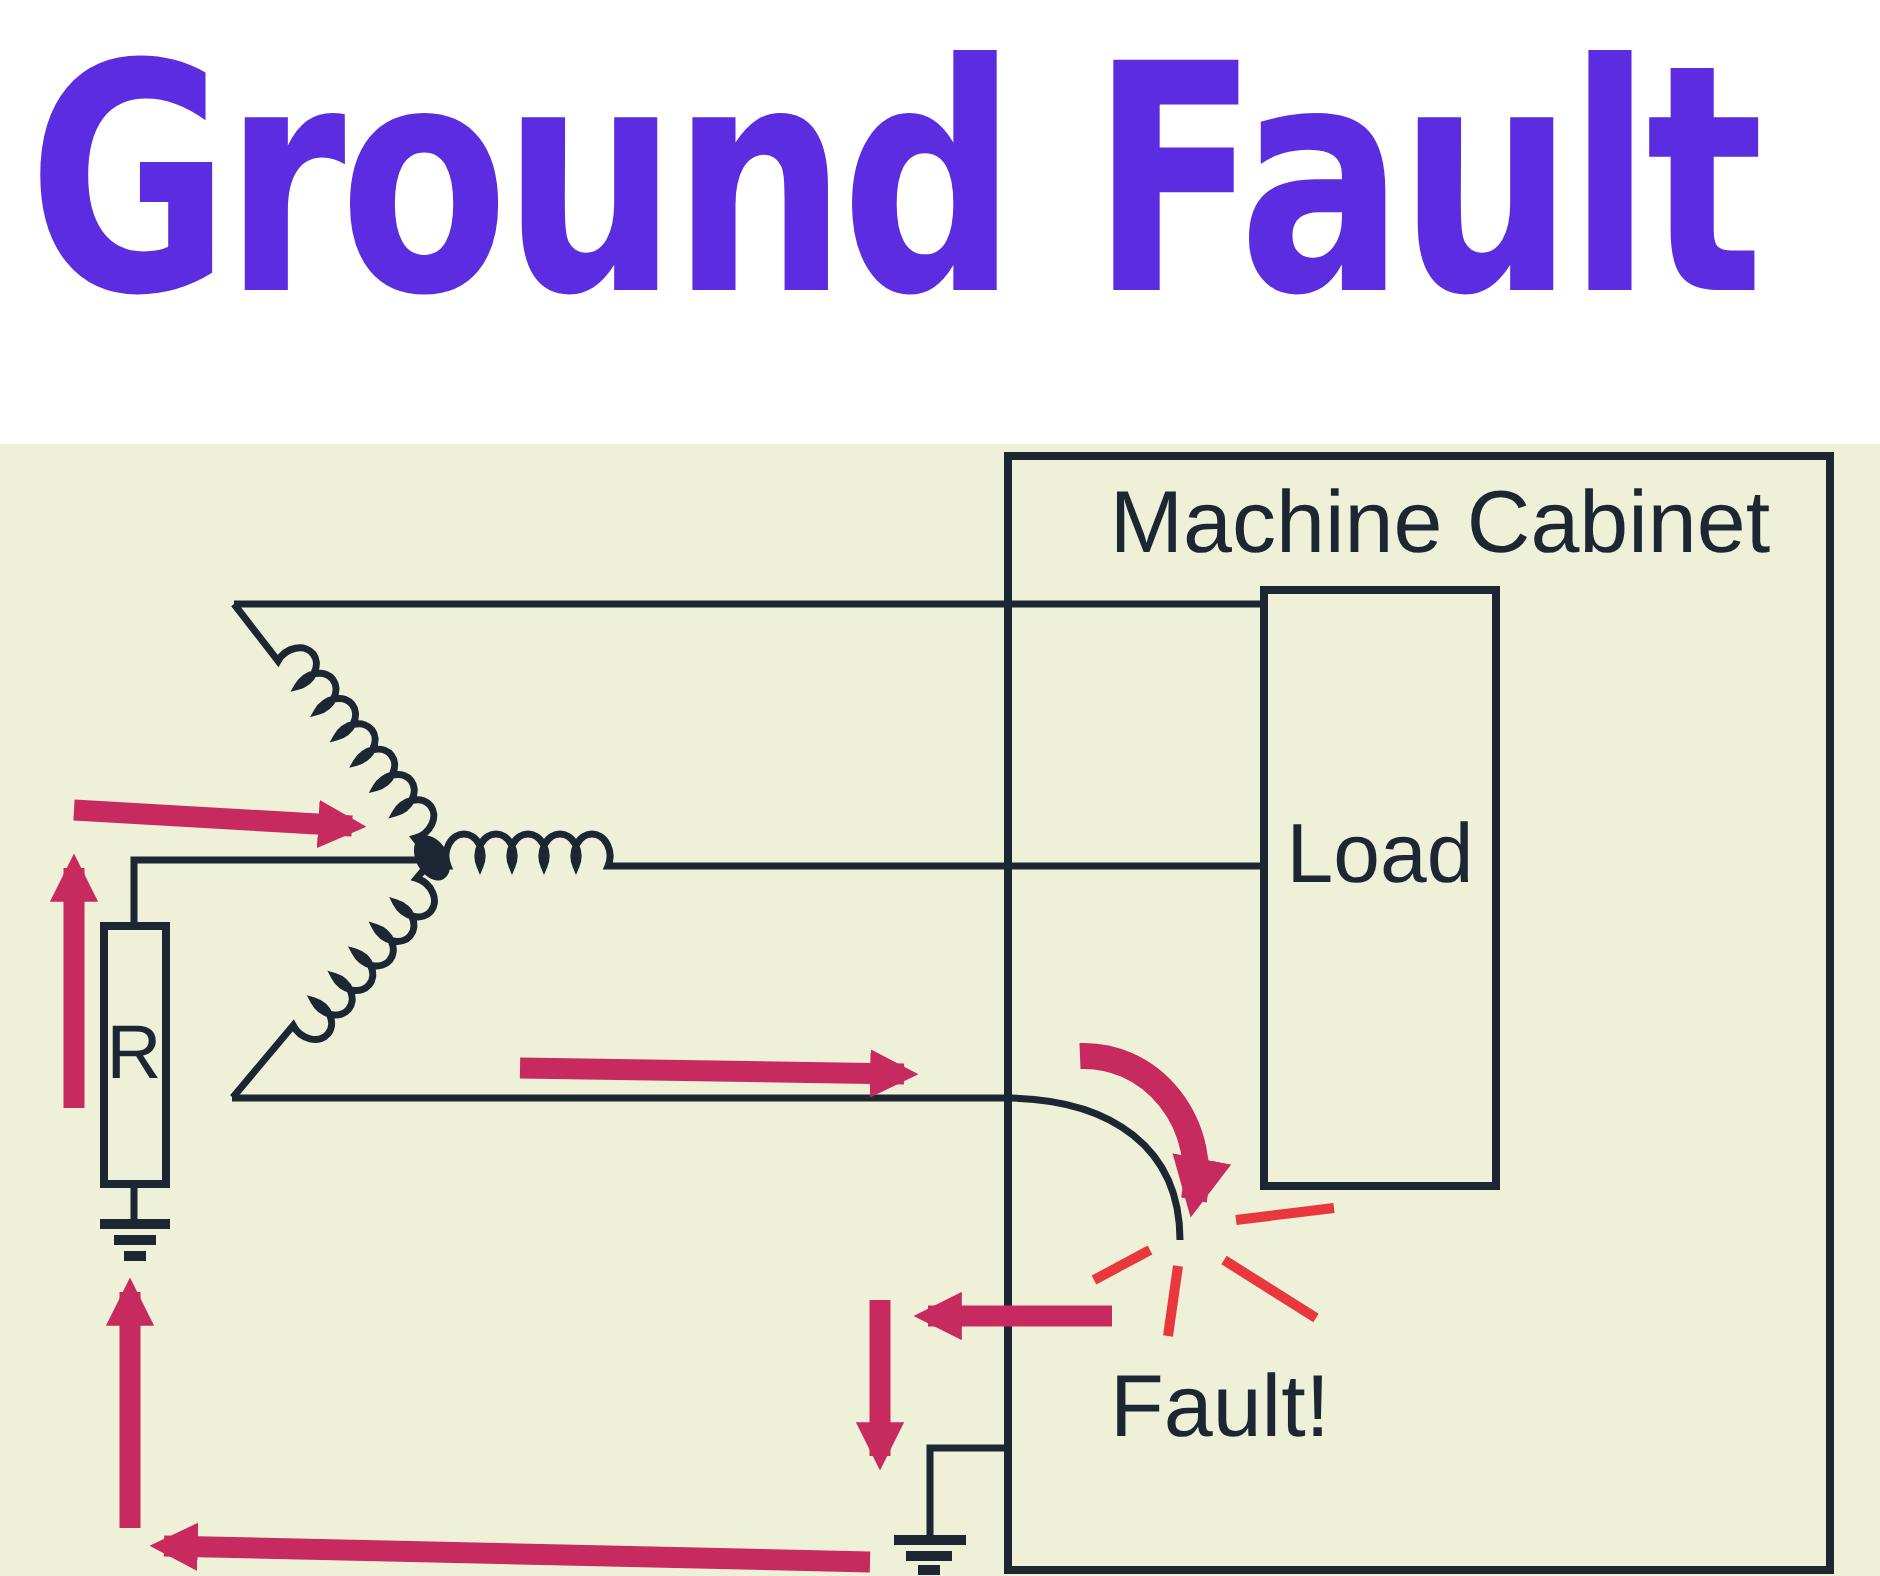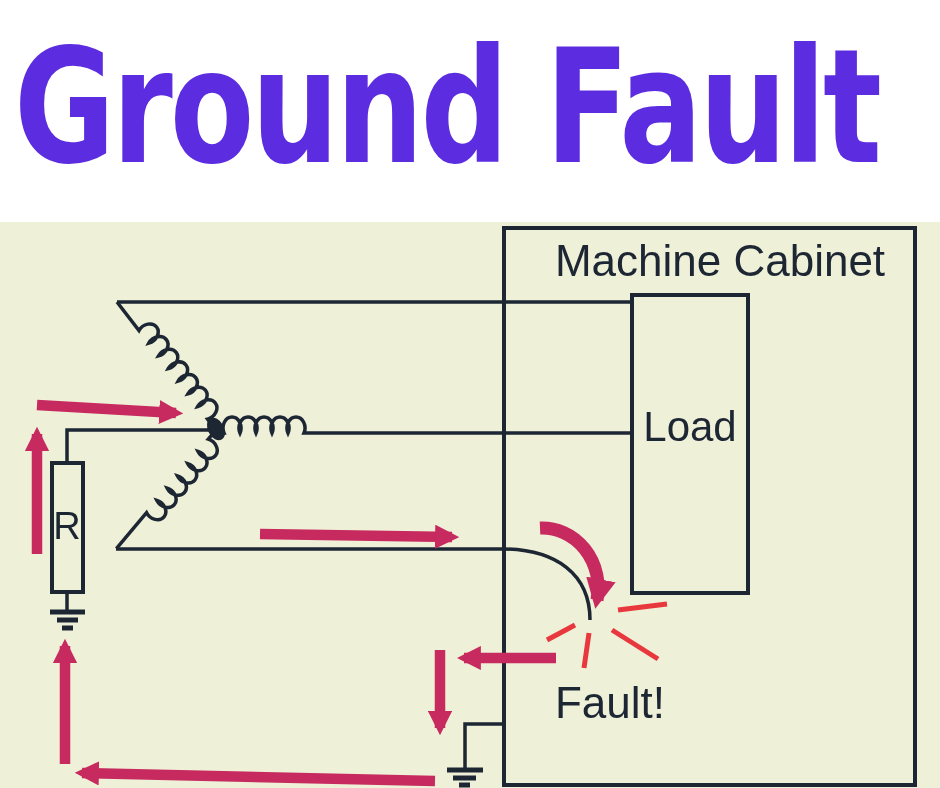--- a/index.html
+++ b/index.html
@@ -1,21 +1,21 @@
 <!DOCTYPE html>
 <html style="--title: #5b2ce0; --page_bg: #ffffff; --diagram_bg: #eff0d8; --line: #1d2633; --arrow: #c72a5f; --spark: #e8383e;"><head>
 <meta charset="utf-8">
 <style>
   html,body{margin:0;padding:0;}
   body{
     width:940px;height:788px;position:relative;overflow:hidden;
     background:var(--page_bg,#ffffff);
     font-family:"Liberation Sans",sans-serif;
   }
-  .title-bar{position:absolute;left:0;top:16px;width:940px;height:222px;background:var(--page_bg,#ffffff);border-radius:18px;}
+  .title-bar{position:absolute;left:0;top:0;width:940px;height:222px;background:var(--page_bg,#ffffff);border-radius:18px;}
   .title{
     position:absolute;left:14px;top:12px;
     font-family:"DejaVu Sans",sans-serif;
     font-weight:800;font-size:158px;line-height:1;
     color:var(--title,#5b2ce0);
     white-space:nowrap;letter-spacing:-4px;
     transform:scaleX(.78);transform-origin:0 0;
   }
   .diagram{position:absolute;left:0;top:222px;}
   .bgrect{fill:var(--diagram_bg,#eff0d8);}

